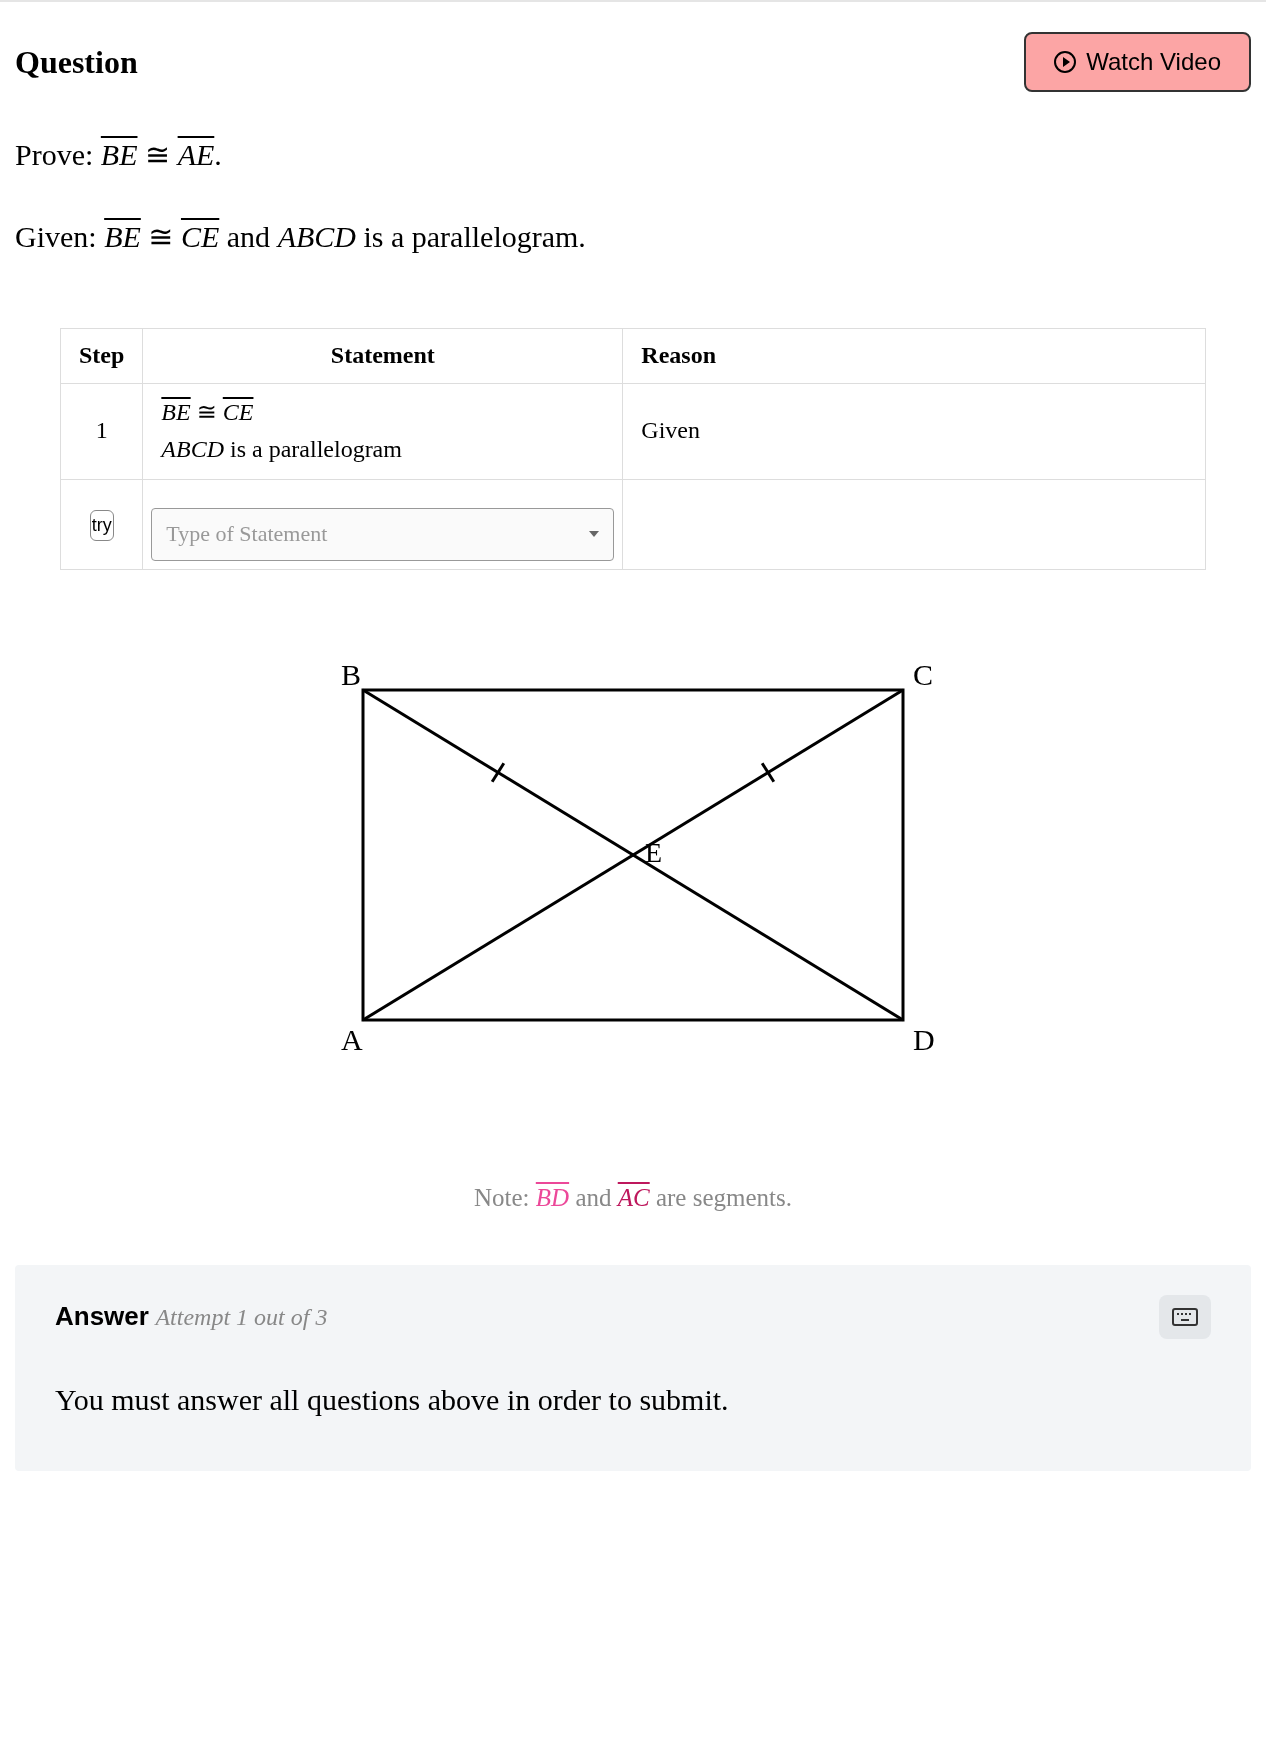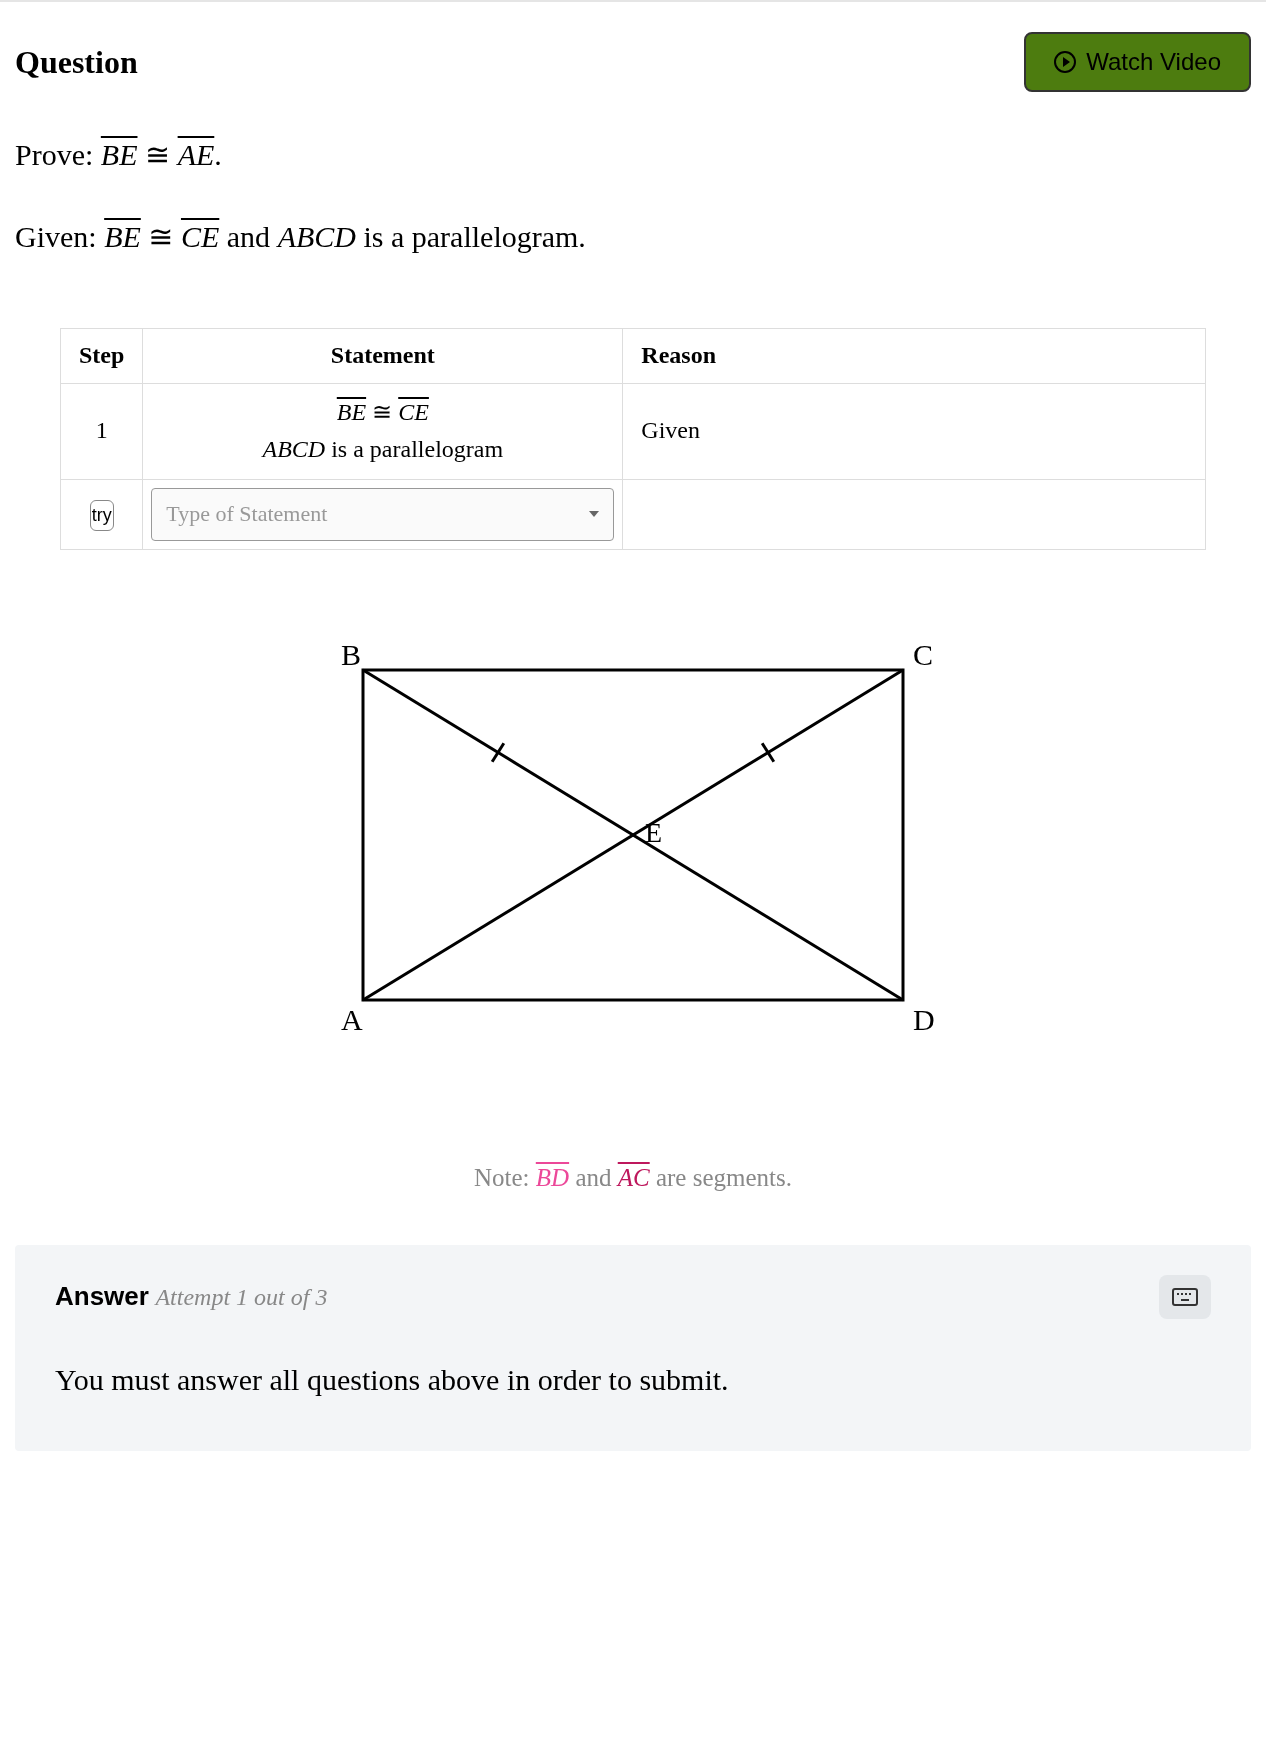--- a/index.html
+++ b/index.html
@@ -26,21 +26,21 @@
     font-weight: bold;
     font-size: 32px;
   }
   .watch-btn {
     display: inline-flex;
     align-items: center;
     gap: 10px;
     border: 2px solid #333;
     border-radius: 8px;
     padding: 14px 28px;
-    background: #4d7c0f;
+    background: #fca5a5;
     cursor: pointer;
     font-family: -apple-system, BlinkMacSystemFont, 'Segoe UI', sans-serif;
     font-size: 24px;
   }
   .play-circle {
     width: 22px; height: 22px;
     border: 2px solid #000;
     border-radius: 50%;
     display: inline-flex;
     align-items: center;
@@ -81,21 +81,20 @@
     text-align: center;
   }
   .proof-table th.reason-head, .proof-table td.reason-cell {
     text-align: left;
   }
   .proof-table td.step-cell {
     text-align: center;
     width: 70px;
   }
   .proof-table td.stmt-cell {
-    text-align: center;
     width: 480px;
     font-family: Georgia, 'Times New Roman', serif;
   }
   .stmt-line { display: block; padding: 2px 0; }
   .try-btn {
     border: 1.5px solid #888;
     border-radius: 6px;
     background: #fff;
     padding: 4px 1px;
     font-size: 18px;
@@ -108,20 +107,21 @@
     align-items: center;
     border: 1.5px solid #999;
     border-radius: 4px;
     background: #fafafa;
     padding: 10px 14px;
     color: #999;
     width: 100%;
     cursor: pointer;
     font-size: 22px;
     font-family: Georgia, serif;
+    margin-top: 20px;
   }
   .caret {
     border-top: 6px solid #666;
     border-left: 5px solid transparent;
     border-right: 5px solid transparent;
   }
   .figure {
     display: flex;
     justify-content: center;
     padding: 40px 0 10px 0;

